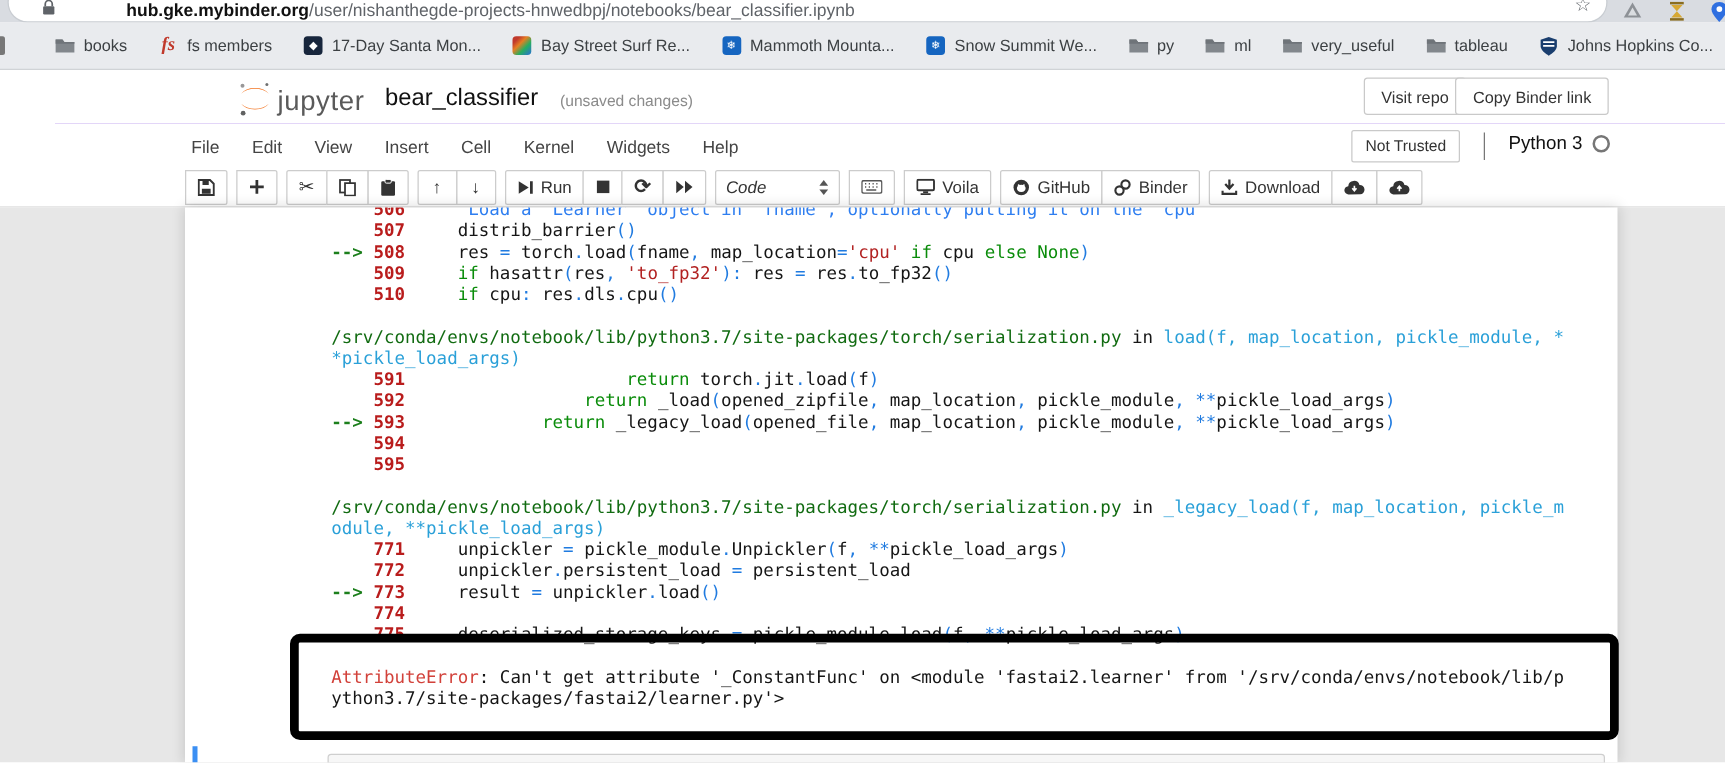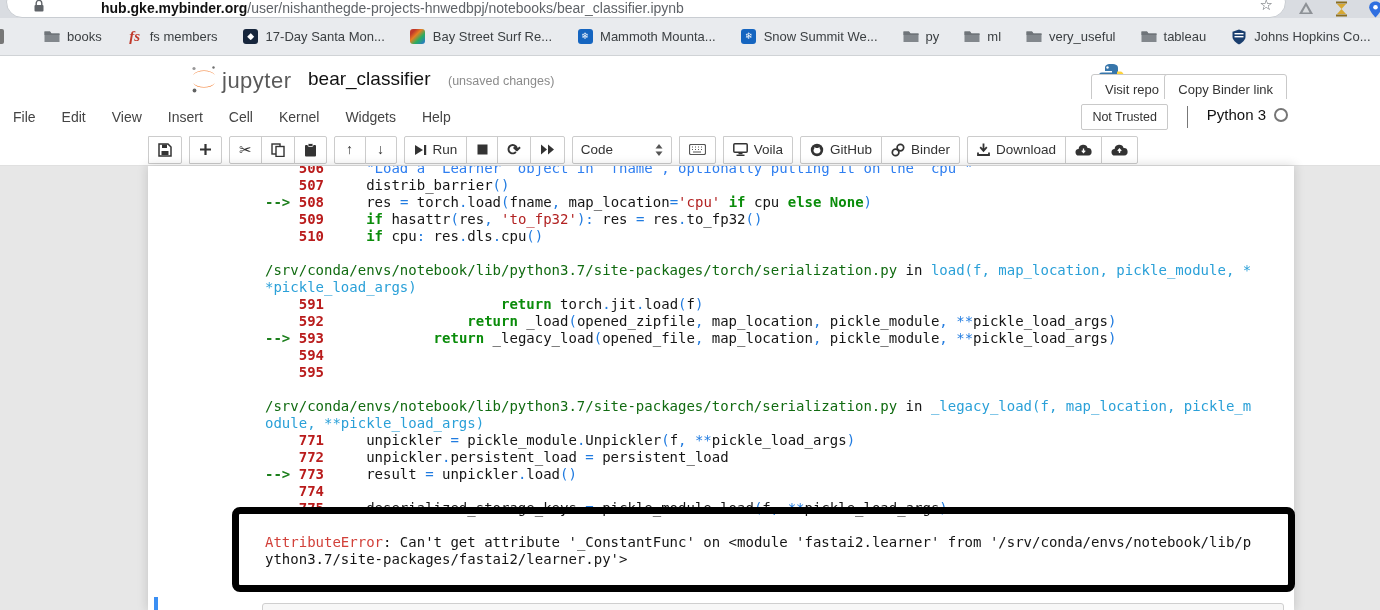--- a/index.html
+++ b/index.html
@@ -23,57 +23,57 @@
   .bm-sliver{position:absolute;left:-2px;top:29px;width:6px;height:15px;background:#777;border-radius:2px;}
   .sq{width:15px;height:15px;border-radius:3px;display:inline-flex;align-items:center;justify-content:center;
     font-size:9px;color:#fff;line-height:1;}
   .fs-ic{font-family:"Liberation Serif",serif;font-style:italic;font-weight:bold;color:#c0392b;font-size:15px;}
   
   .jp-header{top:56px;left:0;right:0;height:43px;background:#fff;border-bottom:6px solid #6d28d9;margin-left:44px;}
   .jp-logo{position:absolute;left:146px;top:8px;display:flex;align-items:flex-end;gap:4px;}
   .jp-logo-word{font-size:22px;color:#5a5a5a;letter-spacing:.5px;}
   .nb-title{position:absolute;left:264px;top:12px;font-size:19px;color:#111;}
   .nb-sub{position:absolute;left:404px;top:18px;font-size:12.5px;color:#8b8b8b;}
-  .hd-btn{position:absolute;top:18px;height:30px;background:#fff;border:1px solid #c9c9c9;border-radius:3px;
+  .hd-btn{position:absolute;top:6px;height:30px;background:#fff;border:1px solid #c9c9c9;border-radius:3px;
     font-size:13px;color:#333;display:flex;align-items:center;padding:0 13px;box-sizing:border-box;}
   .py-badge{position:absolute;left:1052px;top:6px;width:30px;height:30px;}
   
   .menubar{top:99px;left:0;right:0;height:35px;background:#fff;display:flex;align-items:center;
-    box-sizing:border-box;}
+    padding-left:140px;box-sizing:border-box;}
   .menu-item{font-size:14px;color:#444;padding:7px 13px;}
   .not-trusted{position:absolute;right:212px;top:5px;border:1px solid #c9c9c9;border-radius:2px;
     font-size:12.5px;color:#333;padding:5px 10px;background:#fff;}
   .mb-divider{position:absolute;right:192px;top:6px;width:1px;height:22px;background:#777;}
   .kernel-ind{position:absolute;right:92px;top:7px;display:flex;align-items:center;gap:8px;
     font-size:15px;color:#111;text-align:center;}
   .kernel-circle{width:14px;height:14px;border:2px solid #767676;border-radius:50%;box-sizing:border-box;}
   
   .toolbar{top:134px;left:0;right:0;height:32px;background:#fff;border-bottom:1px solid #e0e0e0;
     display:flex;align-items:center;padding-left:148px;gap:7px;box-sizing:border-box;}
   .tb-group{display:inline-flex;}
   .tb{height:28px;min-width:32px;background:#fff;border:1px solid #ccc;margin-left:-1px;
     display:inline-flex;align-items:center;justify-content:center;gap:6px;padding:0 9px;
     font-size:13.5px;color:#333;box-sizing:border-box;}
   .tb:first-child{border-radius:2px 0 0 2px;margin-left:0;}
   .tb:last-child{border-radius:0 2px 2px 0;}
   .tb-select{height:28px;border:1px solid #ccc;border-radius:2px;background:#fff;display:inline-flex;
-    align-items:center;justify-content:space-between;width:100px;padding:0 8px;font-size:13.5px;color:#333;box-sizing:border-box;}
+    align-items:center;justify-content:space-between;width:100px;padding:0 8px;font-size:13.5px;color:#333;box-sizing:border-box;font-style:italic;}
   
   .nb-bg{top:166px;left:0;right:0;bottom:0;background:#e7e7e7;}
   .nb-container{position:absolute;left:148px;top:166px;width:1146px;bottom:0;background:#fff;
     box-shadow:0 0 10px 1px rgba(0,0,0,.14);}
   .traceback{position:absolute;left:0;top:0;right:0;bottom:18px;overflow:hidden;padding-left:117px;
     font-family:"DejaVu Sans Mono",monospace;font-size:14px;line-height:17px;white-space:pre;}
   .tl{height:17px;}
   .tl:first-child{margin-top:-6px;}
   .c-n{color:#b91c1c;font-weight:bold;margin-top:44px;}
   .c-a{color:#1c7f1c;font-weight:bold;}
   .c-p{color:#151515;}
   .c-o{color:#207be0;}
-  .c-k{color:#0a8c0a;font-weight:bold;}
+  .c-k{color:#0a8c0a;font-weight:normal;}
   .c-s{color:#b22222;}
   .c-f{color:#2aa0d8;}
   .c-g{color:#116b11;}
   .c-d{color:#2e7ef0;}
   .c-e{color:#d2413a;}
   .anno-box{position:absolute;left:232px;top:507px;width:1063px;height:85px;border:7px solid #000;
     border-radius:8px;box-sizing:border-box;z-index:6;background:transparent;}
   .cell-bar{position:absolute;left:154px;top:597px;width:4px;height:13px;background:#3b8ff3;z-index:7;}
   .cell-input{position:absolute;left:262px;top:603px;width:1022px;height:8px;background:#f7f7f7;
     border:1px solid #cfcfcf;border-radius:3px 3px 0 0;z-index:7;box-sizing:border-box;}

